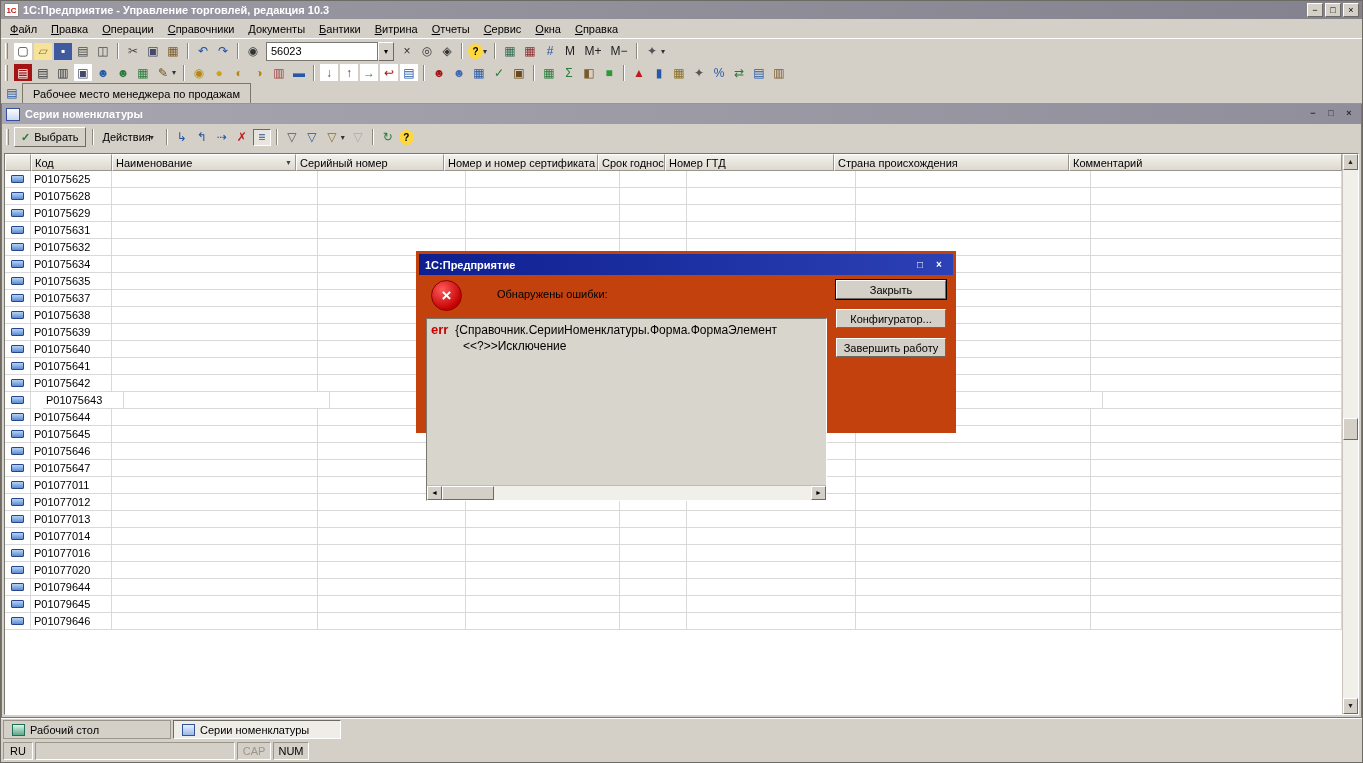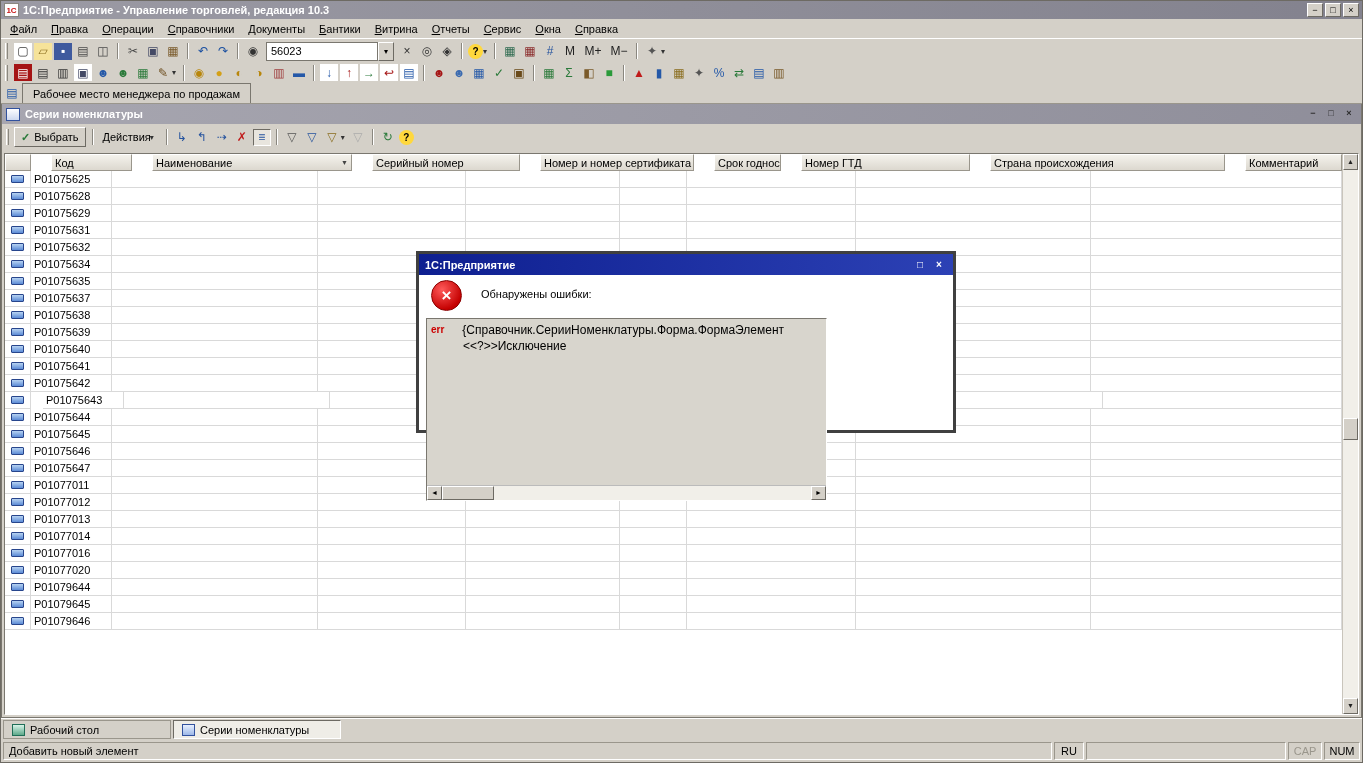--- a/index.html
+++ b/index.html
@@ -43,50 +43,50 @@
   .win-title{flex:1;white-space:nowrap;}
   .win-btn{width:16px;height:14px;margin-left:2px;color:#2b2b2b;text-align:center;font-size:9px;line-height:13px;flex:0 0 auto;}
   .win-toolbar{height:26px;flex:0 0 26px;display:flex;align-items:center;padding:2px 2px;background:#d4d0c8;}
   .btn-raised{display:flex;align-items:center;height:20px;padding:0 6px;border:1px solid;border-color:#fff #6d6a63 #6d6a63 #fff;background:#d4d0c8;margin-right:2px;white-space:nowrap;}
   .btn-flat{display:flex;align-items:center;height:20px;padding:0 5px;white-space:nowrap;}
   .sel-glyph{color:#2a7a3a;font-weight:bold;margin-right:4px;}
 
   .win-body{flex:1 1 auto;padding:3px 2px 2px 2px;overflow:hidden;}
   .table-region{height:100%;border:1px solid;border-color:#7a776f #fff #fff #7a776f;background:#fff;display:flex;overflow:hidden;}
   .grid{flex:1 1 auto;display:flex;flex-direction:column;overflow:hidden;}
-  .grid-head{display:flex;height:17px;flex:0 0 17px;gap:20px;}
+  .grid-head{display:flex;height:17px;flex:0 0 17px;}
   .hcell{background:linear-gradient(#f4f2ec,#dcd8cf);border:1px solid;border-color:#fff #9a968c #9a968c #fff;display:flex;align-items:center;padding:0 3px;overflow:hidden;white-space:nowrap;flex:0 0 auto;}
   .hcell.flexcol{flex:1 1 auto;}
   .sort{margin-left:auto;font-size:7px;color:#444;padding-left:3px;}
   .grid-body{flex:1 1 auto;overflow:hidden;background:#fff;}
   .trow{display:flex;height:17px;}
   .tcell{border-right:1px solid #d9d9d9;border-bottom:1px solid #d9d9d9;padding:0 3px;overflow:hidden;white-space:nowrap;display:flex;align-items:center;flex:0 0 auto;background:#fff;}
   .tcell.flexcol{flex:1 1 auto;}
   .tcell.sel{background:#0a246a;border-color:#0a246a #08205c #08205c #0a246a;}
   .icon-col{justify-content:center;}
   .item-dash-icon{width:13px;height:8px;background:linear-gradient(#b7d3f2,#5c8bd6);border:1px solid #27458c;border-radius:1px;display:inline-block;}
   .vscroll{width:16px;flex:0 0 16px;background:#f1efe9;border-left:1px solid #c9c5bc;display:flex;flex-direction:column;}
   .sbtn{height:16px;flex:0 0 16px;background:#d4d0c8;border:1px solid;border-color:#fff #6d6a63 #6d6a63 #fff;font-size:7px;text-align:center;line-height:14px;color:#222;}
   .vtrack{flex:1 1 auto;position:relative;}
   .vthumb{position:absolute;left:0;right:0;top:248px;height:22px;background:#d4d0c8;border:1px solid;border-color:#fff #6d6a63 #6d6a63 #fff;}
 
   
-  .dialog{position:absolute;left:415px;top:250px;width:540px;height:182px;background:#ffffff;border:3px solid #404040;z-index:40;}
+  .dialog{position:absolute;left:415px;top:250px;width:540px;height:182px;background:#c2410c;border:3px solid #c2410c;z-index:40;}
   .dlg-title{height:21px;background:linear-gradient(90deg,#0e1f90,#2c41b5);color:#fff;font-weight:bold;display:flex;align-items:center;padding:0 6px;}
   .dlg-title .spacer{flex:1;}
   .dlg-tbtn{width:16px;height:14px;color:#fff;text-align:center;font-size:10px;line-height:13px;margin-left:3px;}
   .dlg-content{position:relative;height:calc(100% - 21px);}
   .err-icon{position:absolute;left:12px;top:5px;width:31px;height:31px;border-radius:50%;background:radial-gradient(circle at 35% 30%,#f express 55,#c00 70%);background:radial-gradient(circle at 35% 30%,#ff5a5a,#c40000 72%);border:1px solid #8c0000;color:#fff;font-size:17px;font-weight:bold;display:flex;align-items:center;justify-content:center;}
-  .dlg-heading{position:absolute;left:62px;top:13px;}
+  .dlg-heading{position:absolute;left:78px;top:13px;}
   .dlg-btns{position:absolute;right:7px;top:5px;display:flex;flex-direction:column;gap:10px;width:110px;}
   .dlg-btn{height:19px;background:#d4d0c8;border:1px solid;border-color:#fff #6d6a63 #6d6a63 #fff;font-size:11px;cursor:default;}
   .dlg-btn.default{box-shadow:0 0 0 1px #000;}
   .msg-area{position:absolute;left:7px;top:43px;width:401px;height:183px;border:1px solid;border-color:#7a776f #fff #fff #7a776f;background:#d8d5cd;display:flex;flex-direction:column;overflow:hidden;}
   .msg-text{flex:1;padding:3px 4px;font-family:"Liberation Mono",monospace;font-size:12px;line-height:16px;overflow:hidden;white-space:nowrap;}
-  .err-badge{color:#c00;font-size:10px;font-weight:bold;margin-right:18px;vertical-align:top;font-family:"Liberation Sans",sans-serif;}
+  .err-badge{color:#c00;font-size:13px;font-weight:bold;margin-right:7px;vertical-align:top;font-family:"Liberation Sans",sans-serif;}
   .msg-line2{padding-left:32px;}
   .hscroll{height:15px;flex:0 0 15px;display:flex;background:#f1efe9;border-top:1px solid #bbb;}
   .hbtn{width:15px;height:100%;background:#d4d0c8;border:1px solid;border-color:#fff #6d6a63 #6d6a63 #fff;font-size:7px;text-align:center;line-height:12px;}
   .htrack{flex:1;position:relative;}
   .hthumb{position:absolute;top:0;bottom:0;left:0;width:52px;background:#d4d0c8;border:1px solid;border-color:#fff #6d6a63 #6d6a63 #fff;}
 
   
   .window-bar{height:22px;flex:0 0 22px;background:#d4d0c8;border-top:1px solid #fff;display:flex;align-items:center;padding:1px 2px;gap:2px;}
   .wtab{height:19px;display:flex;align-items:center;gap:5px;padding:0 8px;min-width:168px;border:1px solid #9a968c;background:#d4d0c8;white-space:nowrap;}
   .wtab.active{background:#efede7;border-color:#6d6a63 #fff #fff #6d6a63;}
@@ -260,21 +260,21 @@
         </span>
     </div>
     <div class="win-body">
       <div class="table-region">
         <div class="grid">
           <div class="grid-head" id="grid-head">
               <div class="hcell icon-col" style="width: 26px;"></div>
               <div class="hcell" style="width: 81px;">
                 <span>Код</span>
               </div>
-              <div class="hcell" style="width: 200px;">
+              <div class="hcell" style="width: 184px;">
                 <span>Наименование</span>
                 <span class="sort">▼</span>
               </div>
               <div class="hcell" style="width: 148px;">
                 <span>Серийный номер</span>
               </div>
               <div class="hcell" style="width: 154px;">
                 <span>Номер и номер сертификата</span>
               </div>
               <div class="hcell" style="width: 67px;">
@@ -660,37 +660,41 @@
         <span class="wtab-icon desktop"></span>
         <span>Рабочий стол</span>
       </div>
       <div class="wtab active">
         <span class="wtab-icon"></span>
         <span>Серии номенклатуры</span>
       </div>
     </div>
 
   <div class="statusbar">
-    <span class="sb-panel sb-hint">Добавить новый элемент</span>
     <span class="sb-panel sb-ru">RU</span>
     <span class="sb-panel sb-mid"></span>
     <span class="sb-panel sb-cap">CAP</span>
     <span class="sb-panel sb-num">NUM</span>
   </div>
 
   <div class="dialog">
     <div class="dlg-title">
       <span>1С:Предприятие</span>
       <span class="spacer"></span>
       <span class="dlg-tbtn">□</span>
       <span class="dlg-tbtn">×</span>
     </div>
     <div class="dlg-content">
       <span class="err-icon">×</span>
       <span class="dlg-heading">Обнаружены ошибки:</span>
+      <div class="dlg-btns" id="dlg-btns">
+          <button class="dlg-btn default">Закрыть</button>
+          <button class="dlg-btn">Конфигуратор...</button>
+          <button class="dlg-btn">Завершить работу</button>
+        </div>
       <div class="msg-area">
         <div class="msg-text">
           <div><span class="err-badge">err</span><span>{Справочник.СерииНоменклатуры.Форма.ФормаЭлемент</span></div>
           <div class="msg-line2">&lt;&lt;?&gt;&gt;Исключение</div>
         </div>
         <div class="hscroll">
           <span class="hbtn">◄</span>
           <span class="htrack">
             <span class="hthumb"></span>
           </span>

